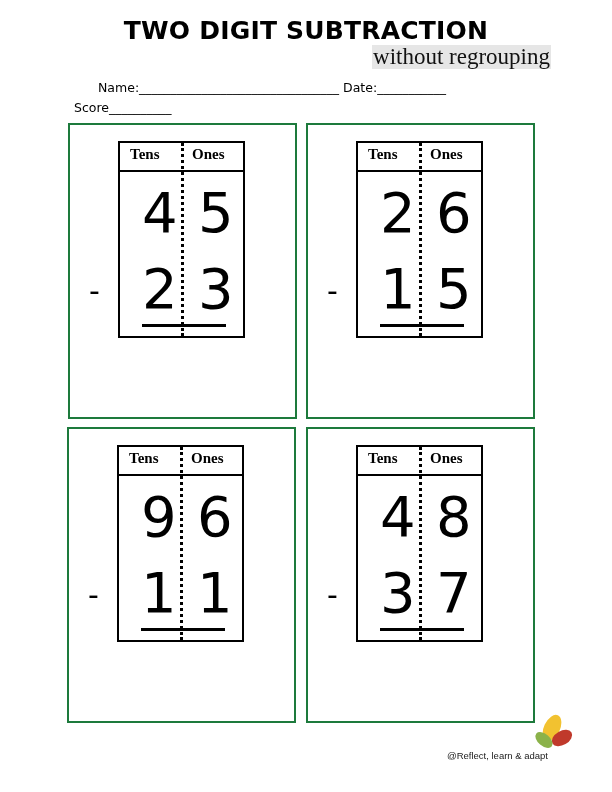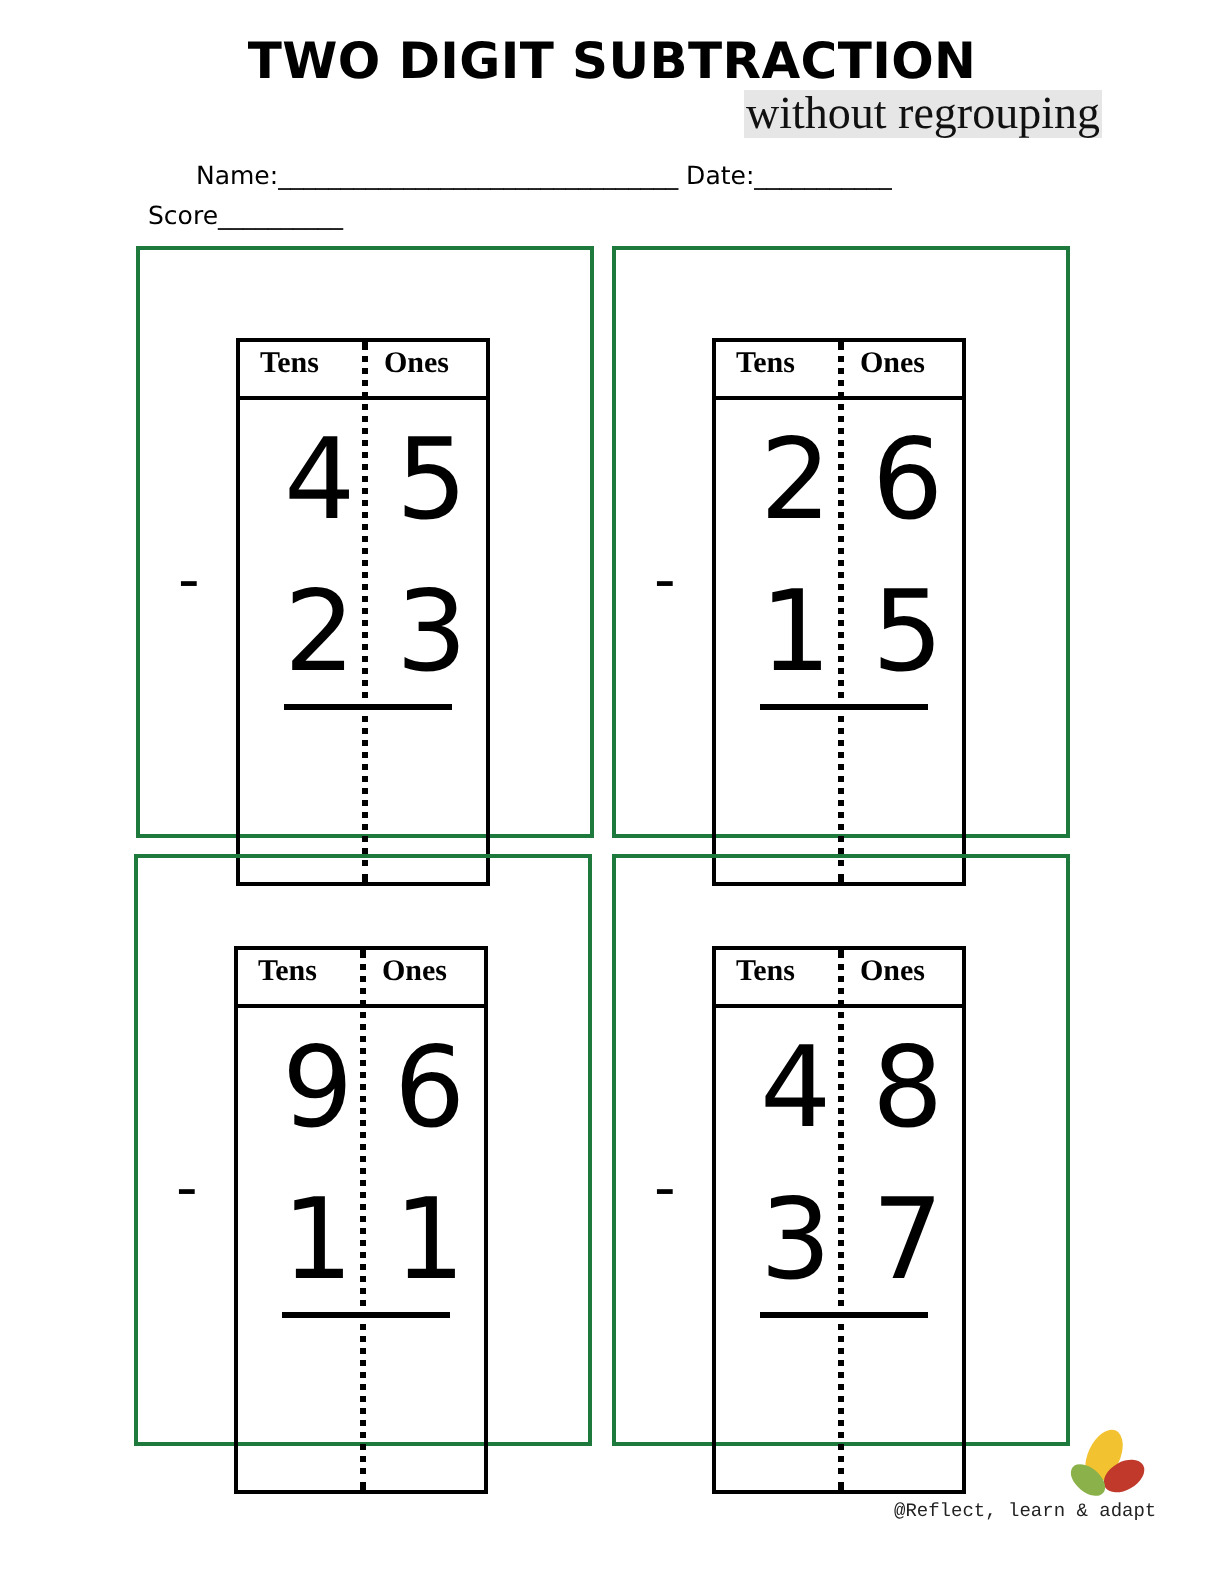--- a/index.html
+++ b/index.html
@@ -1,28 +1,28 @@
 <!DOCTYPE html>
 <html><head>
 <meta charset="utf-8">
 <style>
   html,body{margin:0;padding:0;background:#fff;}
   body{width:612px;height:792px;position:relative;overflow:hidden;font-family:"Liberation Sans",sans-serif;color:#000;}
   .title{position:absolute;left:0;width:612px;top:16px;text-align:center;font-weight:bold;font-size:25px;letter-spacing:0.2px;font-family:"DejaVu Sans",sans-serif;}
   .subtitle{position:absolute;left:372px;top:45px;width:179px;height:24px;background:#e6e6e6;font-family:"Liberation Serif",serif;font-size:23px;line-height:24px;text-align:center;color:#111;}
   .line{position:absolute;font-family:"DejaVu Sans",sans-serif;font-size:12.5px;white-space:pre;}
   .box{position:absolute;border:2.5px solid #1d7a3c;box-sizing:border-box;}
-  .table{position:absolute;border:2.5px solid #000;box-sizing:border-box;width:127px;height:274px;margin-top:28px;}
+  .table{position:absolute;border:2.5px solid #000;box-sizing:border-box;width:127px;height:197px;}
   .thead{position:absolute;left:0;right:0;top:0;height:27px;border-bottom:2.5px solid #000;}
   .th{position:absolute;top:3px;font-family:"Liberation Serif",serif;font-weight:bold;font-size:15px;}
   .divider{position:absolute;left:61px;top:0;bottom:0;border-left:3px dotted #000;}
   .digit{position:absolute;font-family:"DejaVu Sans",sans-serif;font-size:56px;line-height:56px;font-weight:normal;}
   .uline{position:absolute;height:3px;background:#000;}
   .minus{position:absolute;font-family:"DejaVu Sans",sans-serif;font-size:30px;}
-  .footer{position:absolute;left:447px;top:750px;font-size:9.5px;font-family:Liberation Mono, monospace;color:#222;}
+  .footer{position:absolute;left:447px;top:750px;font-size:9.5px;font-family:Liberation Sans, sans-serif;color:#222;}
 </style>
 </head>
 <body>
 
 <div class="title">TWO DIGIT SUBTRACTION</div>
 <div class="subtitle">without regrouping</div>
 <div class="line" style="left:62px;top:80px;margin-left:36px;">Name:________________________________ Date:___________</div>
 <div class="line" style="left:74px;top:100px;">Score__________</div>
 
 <div id="boxes">

